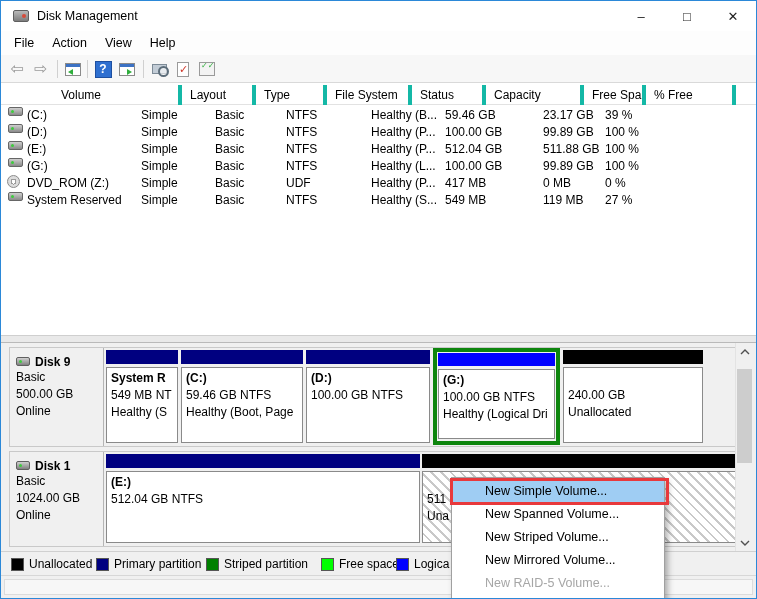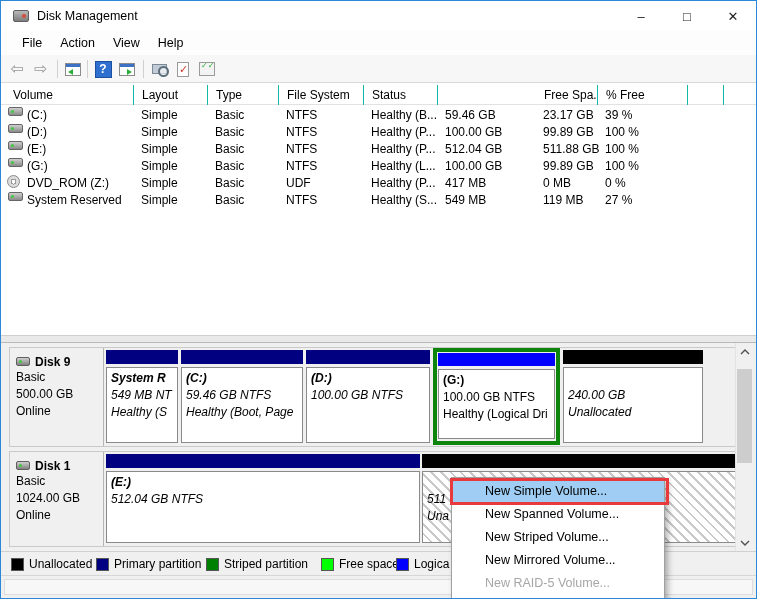--- a/index.html
+++ b/index.html
@@ -9,21 +9,21 @@
 
   
   .titlebar { position:absolute; top:0; left:0; right:0; height:30px; background:#fff; display:flex; align-items:center; }
   .app-icon { width:16px; height:12px; margin:0 8px 0 12px; background:linear-gradient(#b9b9b9,#7d7d7d); border:1px solid #5f5f5f; border-radius:2px; position:relative; }
   .app-icon::after { content:""; position:absolute; right:2px; top:3px; width:4px; height:4px; border-radius:50%; background:#d84b3a; }
   .title { font-size:12.5px; }
   .winbtns { margin-left:auto; display:flex; height:30px; }
   .winbtn { width:46px; height:30px; display:flex; align-items:center; justify-content:center; font-size:13px; color:#222; }
 
   
-  .menubar { position:absolute; top:30px; left:0; right:0; height:24px; background:#fdfdfd; display:flex; align-items:center; padding-left:12px; }
+  .menubar { position:absolute; top:30px; left:0; right:0; height:24px; background:#fdfdfd; display:flex; align-items:center; padding-left:4px; }
   .menuitem { padding:3px 9px; font-size:12.5px; }
 
   
   .toolbar { position:absolute; top:54px; left:0; right:0; height:28px; background:#f7f7f7; border-bottom:1px solid #d9d9d9; }
   .tbi { position:absolute; top:4px; width:20px; height:20px; display:flex; align-items:center; justify-content:center; }
   .tbsep { position:absolute; top:5px; width:1px; height:18px; background:#d0d0d0; }
   .arrowglyph { color:#9a9a9a; font-size:16px; line-height:20px; }
   .mini-win { width:16px; height:13px; background:#fff; border:1px solid #8a8a8a; position:relative; }
   .mini-win::before { content:""; position:absolute; left:0; top:0; right:0; height:3px; background:#3c72c4; }
   .mini-win .tri-l { position:absolute; left:2px; top:5px; width:0; height:0; border-top:3px solid transparent; border-bottom:3px solid transparent; border-right:5px solid #2fae3c; }
@@ -31,42 +31,42 @@
   .help-box { width:17px; height:17px; background:#2e6fd0; border:1px solid #1d4fa0; color:#fff; font-weight:bold; font-size:12px; display:flex; align-items:center; justify-content:center; }
   .pc-ico { width:15px; height:10px; background:#c2ccd6; border:1px solid #7d8b97; position:relative; }
   .pc-ico::after { content:""; position:absolute; right:-3px; bottom:-4px; width:7px; height:7px; border:2px solid #5c6d7a; border-radius:50%; background:rgba(255,255,255,.6); }
   .doc-ico { width:12px; height:15px; background:#fff; border:1px solid #9a9a9a; position:relative; }
   .doc-ico::after { content:"\2713"; position:absolute; left:1px; top:0px; color:#d0372a; font-weight:bold; font-size:11px; }
   .list-ico { width:16px; height:14px; background:#f3f3f3; border:1px solid #9a9a9a; position:relative; font-size:8px; color:#2fae3c; line-height:6px; padding-left:1px; }
 
   
   .vlist { position:absolute; top:82px; left:0; right:0; height:252px; background:#fff; }
   .vhead { position:absolute; top:2px; left:0; right:0; height:20px; border-bottom:1px solid #e2e2e2; }
-  .hcell { position:absolute; top:0; height:20px; line-height:20px; padding-left:8px; border-right:1px solid #14b8a6; white-space:nowrap; overflow:hidden; }
+  .hcell { position:absolute; top:0; height:20px; line-height:20px; padding-left:8px; border-right:4px solid #14b8a6; white-space:nowrap; overflow:hidden;margin-left:48px; }
   .vrow { position:absolute; left:0; right:0; height:17px; }
   .vrow span { position:absolute; top:0; line-height:17px; white-space:nowrap; }
   .c0{left:26px}.c1{left:140px}.c2{left:214px}.c3{left:285px}.c4{left:370px}.c5{left:444px}.c6{left:542px}.c7{left:604px}
   .drive-ico { position:absolute; left:7px; top:4px; width:15px; height:9px; background:linear-gradient(#cfcfcf,#8a8a8a); border:1px solid #666; border-radius:2px; }
   .drive-ico::after { content:""; position:absolute; left:2px; top:2px; width:3px; height:3px; border-radius:50%; background:#3ecb3e; }
   .disc-ico { position:absolute; left:6px; top:2px; width:13px; height:13px; border-radius:50%; border:1px solid #8a8a8a; background:radial-gradient(circle,#ffffff 0 2px,#9a9a9a 2px 3px,#dcdcdc 3px 7px); }
 
   
   .splitter { position:absolute; top:334px; left:0; right:0; height:8px; background:#e9e9e9; border-top:1px solid #cfcfcf; border-bottom:1px solid #b9b9b9; }
 
   
   .pane { position:absolute; top:342px; left:0; right:0; height:208px; background:#f0f0f0; }
   .diskrow { position:absolute; left:8px; width:728px; border:1px solid #c9c9c9; background:#f0f0f0; }
   .disk0 { top:4px; height:100px; }
   .disk1 { top:108px; height:96px; }
   .disklabel { position:absolute; left:0; top:0; bottom:0; width:94px; background:#f0f0f0; border-right:1px solid #b5b5b5; padding:6px 0 0 6px; }
   .disklabel .dname { font-weight:bold; display:flex; align-items:center; gap:5px; height:15px; }
   .dl-ico { width:14px; height:9px; background:linear-gradient(#cfcfcf,#808080); border:1px solid #5f5f5f; border-radius:2px; position:relative; flex:none; }
   .dl-ico::after { content:""; position:absolute; left:2px; top:2px; width:3px; height:3px; border-radius:50%; background:#3ecb3e; }
   .disklabel div.line { line-height:17px; white-space:nowrap; }
-  .region { position:absolute; top:2px; bottom:2px;font-style:italic; }
+  .region { position:absolute; top:2px; bottom:2px; }
   .band { position:absolute; left:0; right:0; top:0; height:14px; }
   .band-primary { background:#000080; }
   .band-logical { background:#0000ff; }
   .band-unalloc { background:#000000; }
   .rbody { position:absolute; left:0; right:0; top:17px; bottom:1px; background:#fff; border:1px solid #8a8a8a; overflow:hidden; padding:2px 0 0 4px; }
   .rbody .rl { height:17px; line-height:17px; white-space:nowrap; }
   .rbody .rl.b { font-weight:bold; }
   .rbody.hatch { background:repeating-linear-gradient(45deg,#ffffff 0 5px,#c9c9c9 5px 7px); }
   .selwrap { position:absolute; top:0; height:97px; border:4px solid #0d850d; background:#f0f0f0; }
   .selwrap .band { top:1px; left:1px; right:1px; height:13px; }
@@ -150,20 +150,21 @@
       </div>
   </div>
 
   <div class="vlist">
     <div class="vhead">
       <div class="hcell" style="left:4px;width:129px">Volume</div>
       <div class="hcell" style="left:133px;width:74px">Layout</div>
       <div class="hcell" style="left:207px;width:71px">Type</div>
       <div class="hcell" style="left:278px;width:85px">File System</div>
       <div class="hcell" style="left:363px;width:74px">Status</div>
+      <div class="hcell" style="left:437px;width:98px">Capacity</div>
       <div class="hcell" style="left:535px;width:62px">Free Spa...</div>
       <div class="hcell" style="left:597px;width:90px">% Free</div>
       <div class="hcell" style="left:687px;width:36px"></div>
     </div>
 
     <div class="vrow" style="top:24px">
       <span class="drive-ico"></span>
       <span class="c0">(C:)</span>
       <span class="c1">Simple</span>
       <span class="c2">Basic</span>

